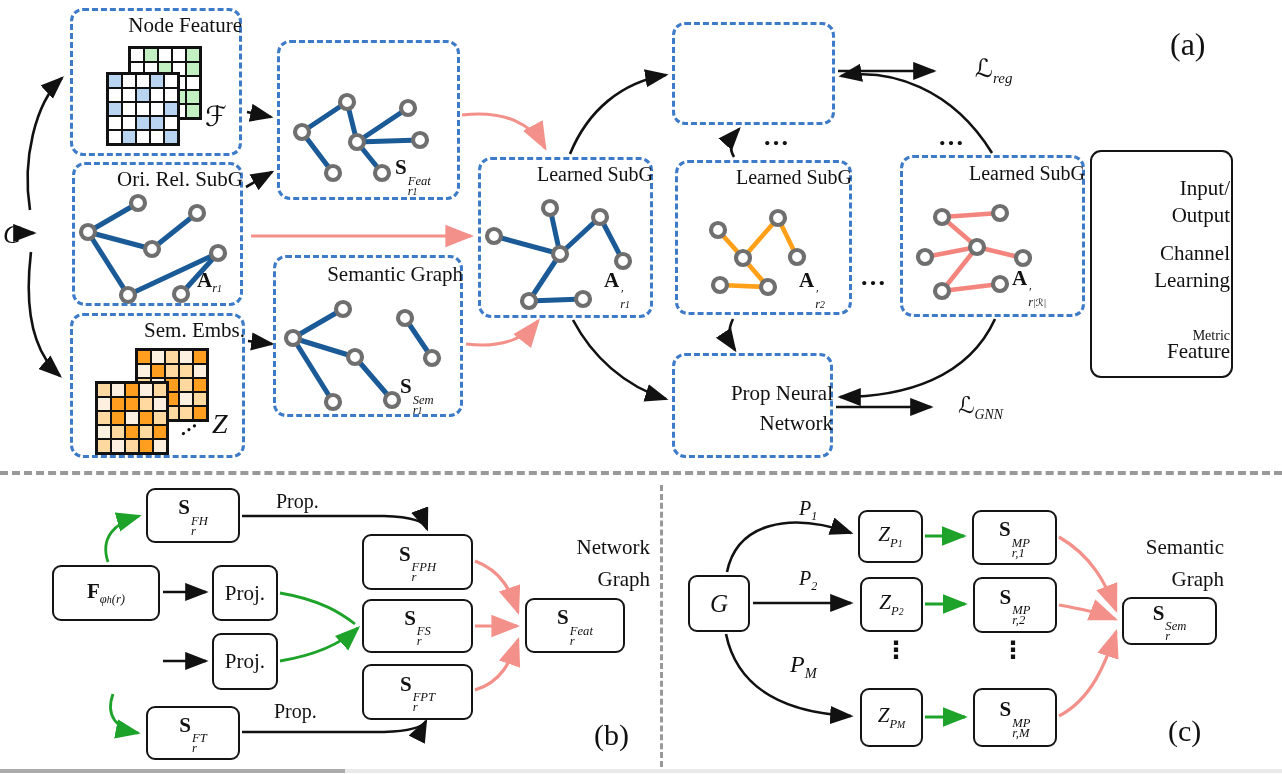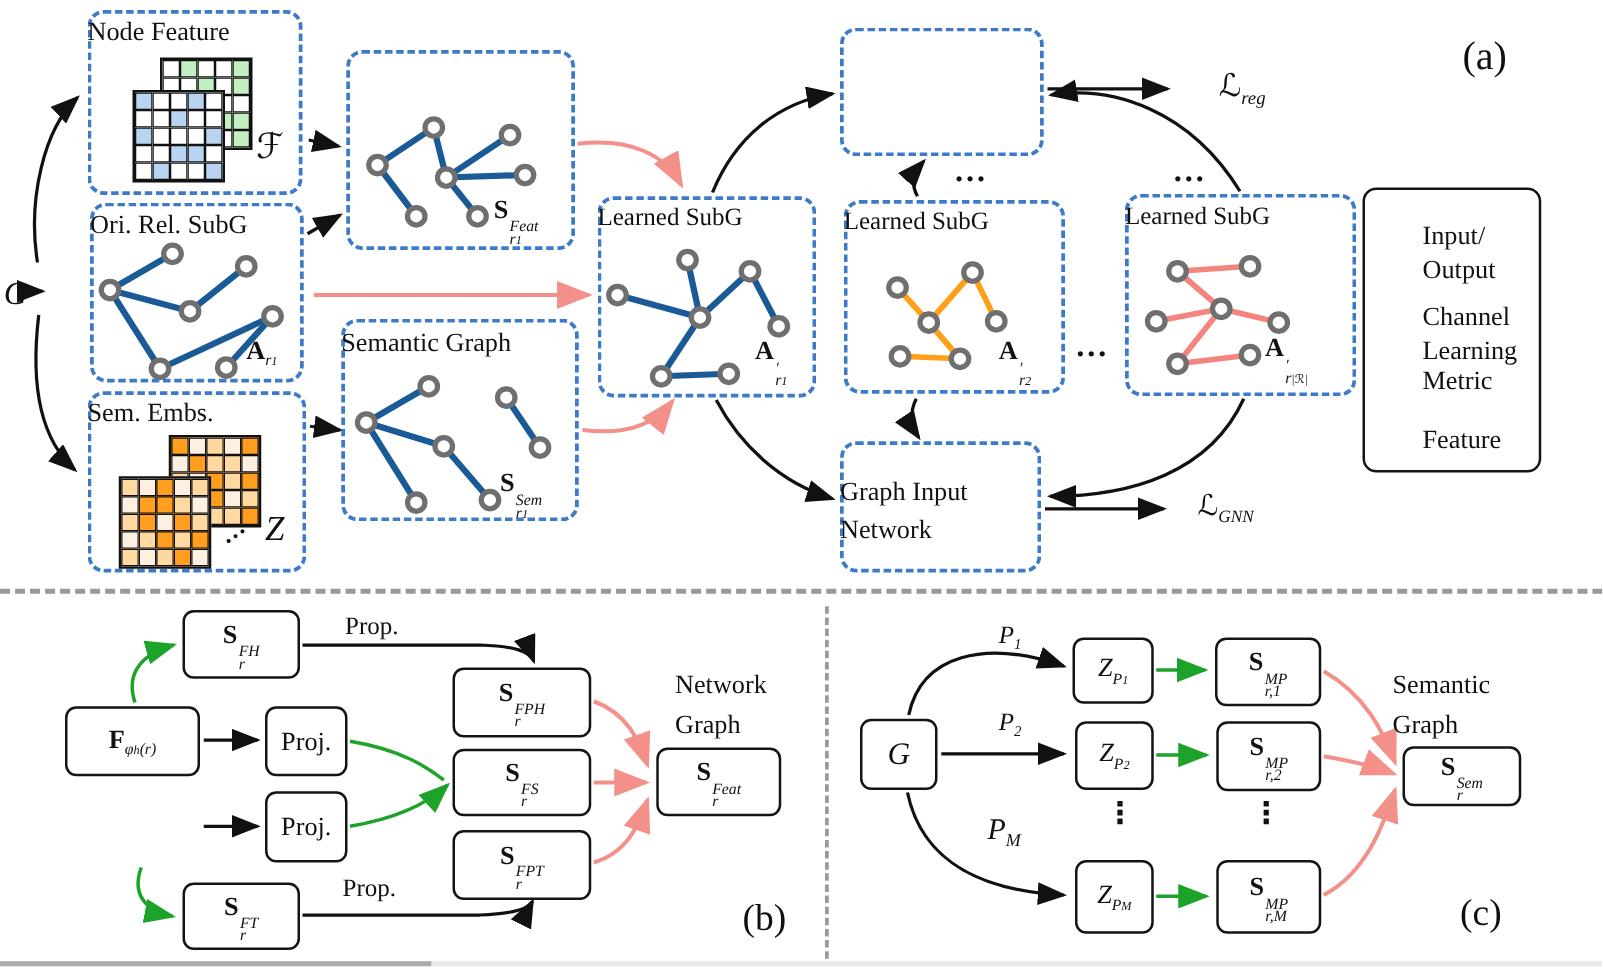--- a/index.html
+++ b/index.html
@@ -3,21 +3,21 @@
 <meta charset="utf-8">
 <style>
   html,body{margin:0;padding:0;background:#fff;}
   .canvas{position:relative;width:1282px;height:774px;background:#fff;overflow:hidden;
           font-family:"Liberation Serif","DejaVu Serif","DejaVu Sans",serif;color:#111;}
   .layer{position:absolute;left:0;top:0;z-index:1;}
   .dbox{position:absolute;border:3px dashed var(--box-dash-blue);border-radius:13px;z-index:2;background:transparent;box-sizing:border-box;}
   .sbox{position:absolute;border:2.5px solid #141414;border-radius:9px;background:#fff;z-index:2;
         display:flex;align-items:center;justify-content:center;box-sizing:border-box;font-size:21px;}
   .txt{position:absolute;z-index:3;white-space:nowrap;}
-  .ctr{text-align:left;white-space:normal;}
+  .ctr{text-align:right;white-space:normal;}
   .math{font-style:italic;}
   .math b{font-style:normal;font-weight:700;}
   sub,sup{font-size:0.6em;}
   .stk{display:inline-flex;flex-direction:column;align-items:flex-start;line-height:0.8;vertical-align:-0.5em;margin-left:1px;}
   .stk .sp,.stk .sb{font-size:0.6em;}
   .ss{font-size:0.78em;}
   .matrix{position:absolute;display:grid;grid-template-columns:repeat(5,14px);grid-auto-rows:14px;
           border:2px solid #111;background:#fff;z-index:3;}
   .matrix div{box-sizing:border-box;border:1px solid #111;}
   .ak{stroke:var(--arrow-black);stroke-width:2.6;fill:none;}
@@ -238,21 +238,21 @@
   <div class="dbox" style="left:672px;top:22px;width:163px;height:103px"></div>
   <div class="dbox" style="left:672px;top:353px;width:161px;height:105px"></div>
 
   <div class="txt ctr" style="left:70px;top:13px;width:172px;font-size:21px">Node Feature</div>
   <div class="txt ctr" style="left:72px;top:167px;width:171px;font-size:21px">Ori. Rel. SubG</div>
   <div class="txt ctr" style="left:70px;top:318px;width:175px;font-size:21px">Sem. Embs.</div>
   <div class="txt ctr" style="left:273px;top:262px;width:190px;font-size:21px">Semantic Graph</div>
   <div class="txt ctr" style="left:478px;top:163px;width:175px;font-size:20px">Learned SubG</div>
   <div class="txt ctr" style="left:675px;top:166px;width:177px;font-size:20px">Learned SubG</div>
   <div class="txt ctr" style="left:900px;top:162px;width:185px;font-size:20px">Learned SubG</div>
-  <div class="txt ctr" style="left:672px;top:378px;width:161px;font-size:21px;line-height:1.45"><span>Graph Input</span><br><span>Network</span></div>
+  <div class="txt ctr" style="left:672px;top:378px;width:161px;font-size:21px;line-height:1.45"><span>Prop Neural</span><br><span>Network</span></div>
 
   <div class="txt" style="left:205px;top:100px;font-size:28px">ℱ</div>
   <div class="txt math" style="left:197px;top:268px;font-size:21px"><b>A</b><sub>r<span class="ss">1</span></sub></div>
   <div class="txt math" style="left:212px;top:408px;font-size:28px">Z</div>
   <div class="txt math" style="left:395px;top:155px;font-size:21px"><b>S</b><span class="stk">
         <span class="sp">Feat</span>
         <span class="sb">r<span class="ss">1</span></span>
       </span></div>
   <div class="txt math" style="left:400px;top:374px;font-size:21px"><b>S</b><span class="stk">
         <span class="sp">Sem</span>
@@ -279,21 +279,21 @@
   <div class="txt" style="left:860px;top:262px;font-size:26px;font-weight:700">…</div>
   <div class="txt" style="left:176px;top:414px;font-size:20px;font-weight:700;transform:rotate(-35deg)">…</div>
 
   <div class="txt" style="left:1170px;top:26px;font-size:32px">(a)</div>
 
   <div class="sbox" style="left:1090px;top:150px;width:143px;height:228px;border-radius:11px"></div>
   <div class="txt ctr" style="left:1138px;top:176px;width:92px;font-size:21px">Input/</div>
   <div class="txt ctr" style="left:1138px;top:203px;width:92px;font-size:21px">Output</div>
   <div class="txt ctr" style="left:1138px;top:241px;width:92px;font-size:21px">Channel</div>
   <div class="txt ctr" style="left:1138px;top:268px;width:92px;font-size:21px">Learning</div>
-  <div class="txt ctr" style="left:1138px;top:292px;width:92px;font-size:21px">Metric</div>
+  <div class="txt ctr" style="left:1138px;top:328px;width:92px;font-size:14px">Metric</div>
   <div class="txt ctr" style="left:1138px;top:339px;width:92px;font-size:21px">Feature</div>
 
   <div class="matrix" style="left:128px;top:46px">
       <div style="background: rgb(255, 255, 255);"></div>
       <div style="background: rgb(194, 240, 194);"></div>
       <div style="background: rgb(255, 255, 255);"></div>
       <div style="background: rgb(255, 255, 255);"></div>
       <div style="background: rgb(194, 240, 194);"></div>
       <div style="background: rgb(255, 255, 255);"></div>
       <div style="background: rgb(255, 255, 255);"></div>

